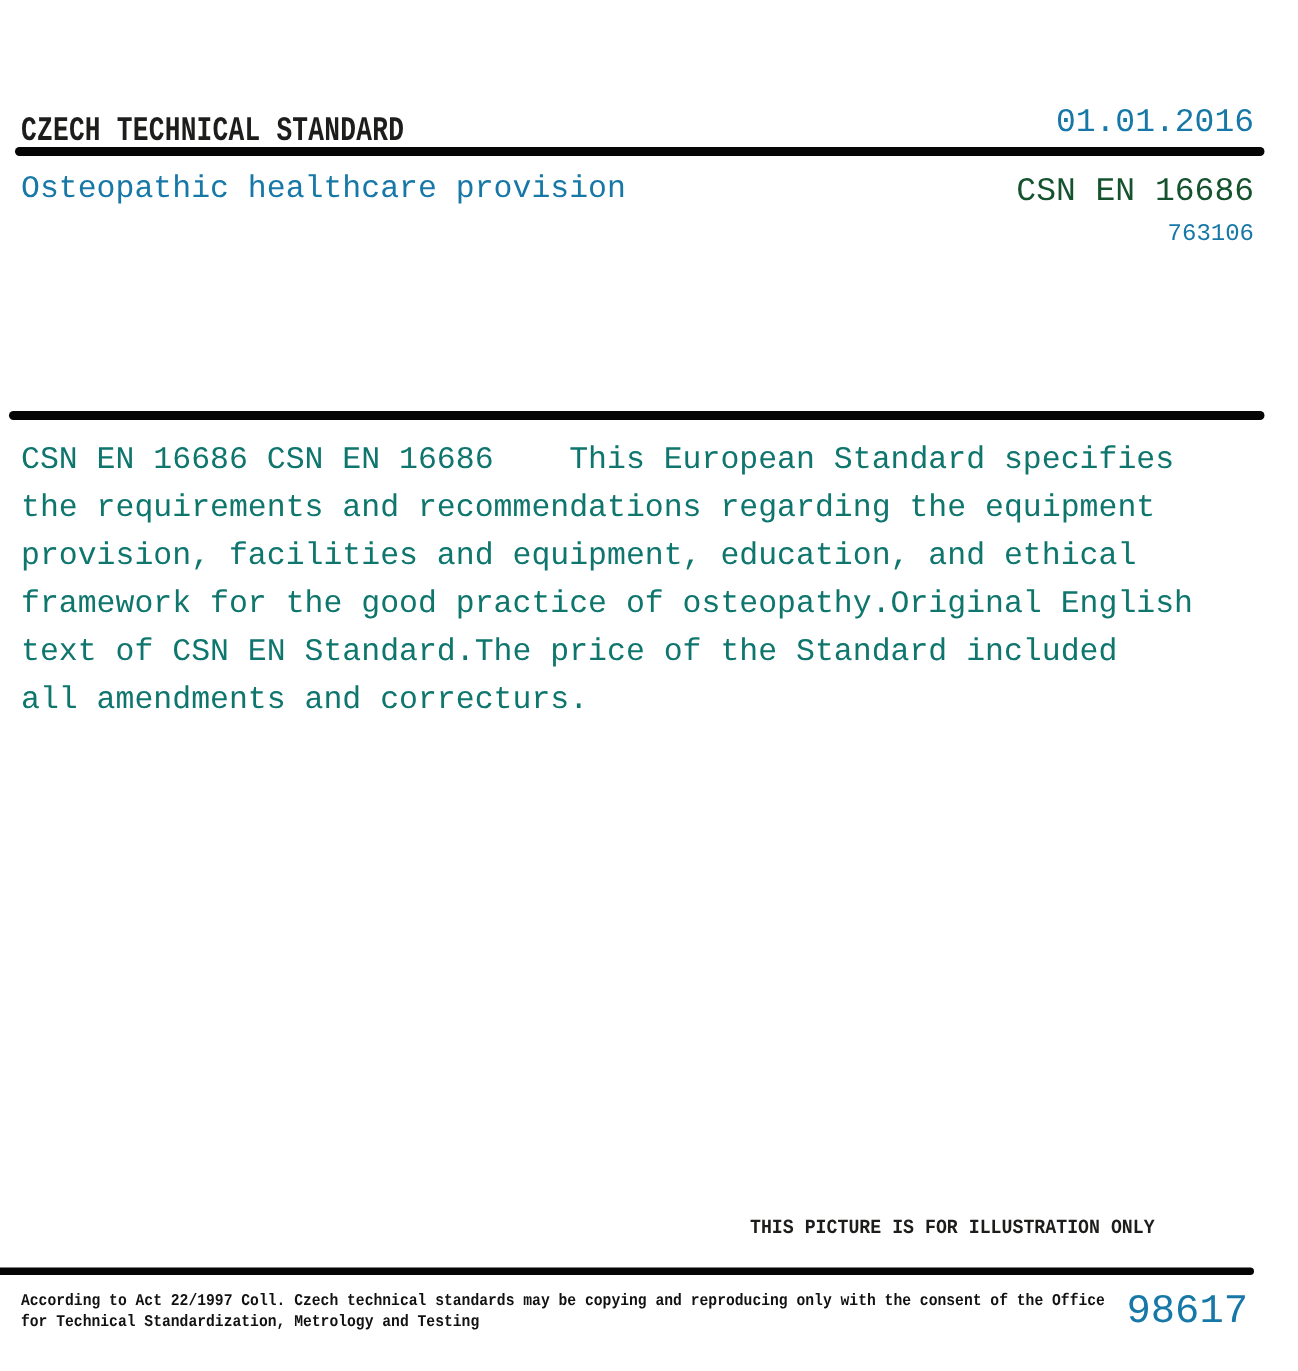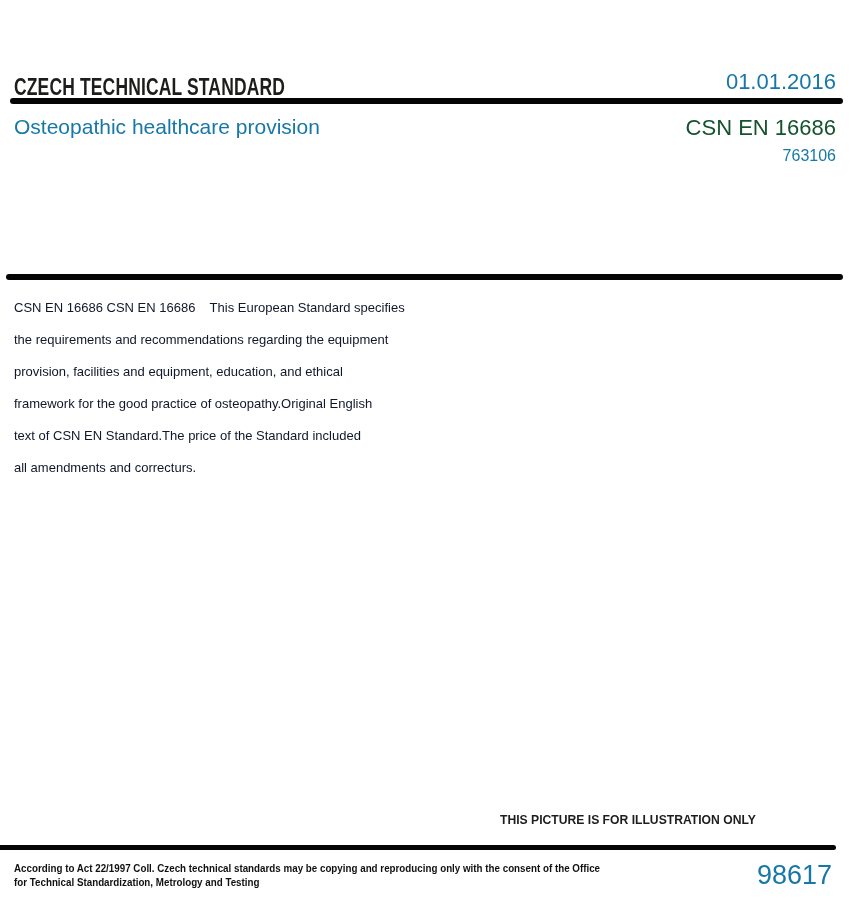--- a/index.html
+++ b/index.html
@@ -5,21 +5,21 @@
   html, body {
     margin: 0;
     padding: 0;
     background: #ffffff;
   }
   .page {
     position: relative;
     width: 865px;
     height: 914px;
     background: #ffffff;
-    font-family: Liberation Sans, sans-serif;
+    font-family: Liberation Mono, monospace;
     overflow: hidden;
   }
   .heading {
     position: absolute;
     left: 14px;
     top: 74px;
     font-size: 23px;
     font-weight: bold;
     color: #1d1d1b;
     white-space: nowrap;
@@ -68,23 +68,23 @@
     top: 147px;
     font-size: 16px;
     color: #1778a8;
     text-align: left;
     white-space: nowrap;
   }
   .description {
     position: absolute;
     left: 14px;
     top: 292px;
-    font-size: 13px;
+    font-size: 21px;
     line-height: 32px;
-    color: #0f172a;
+    color: #0f766e;
   }
   .description .desc-line {
     white-space: pre;
   }
   .illustration-note {
     position: absolute;
     left: 500px;
     top: 812px;
     font-size: 13.5px;
     font-weight: bold;

